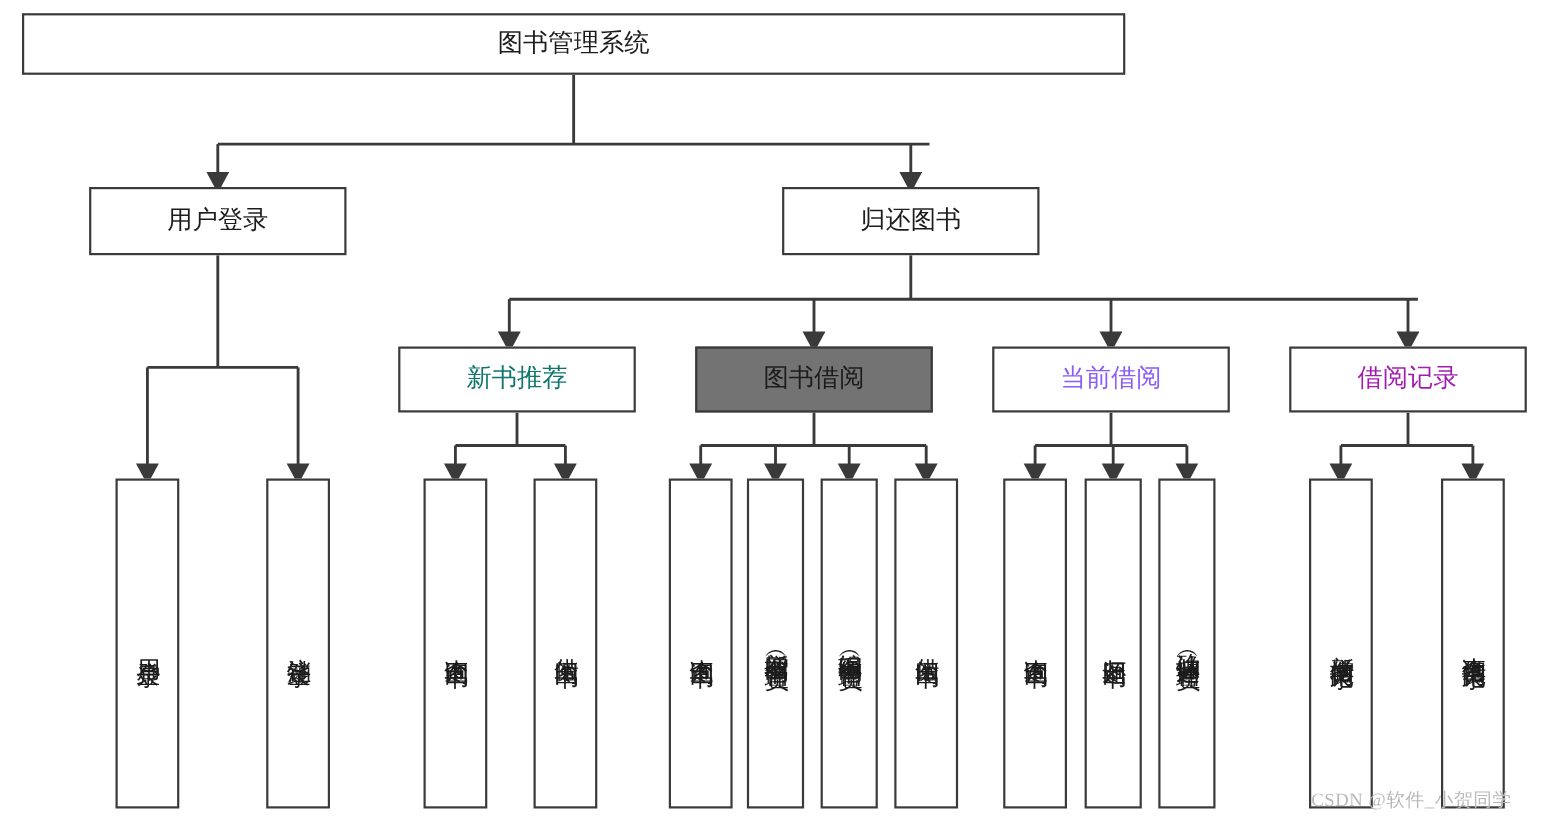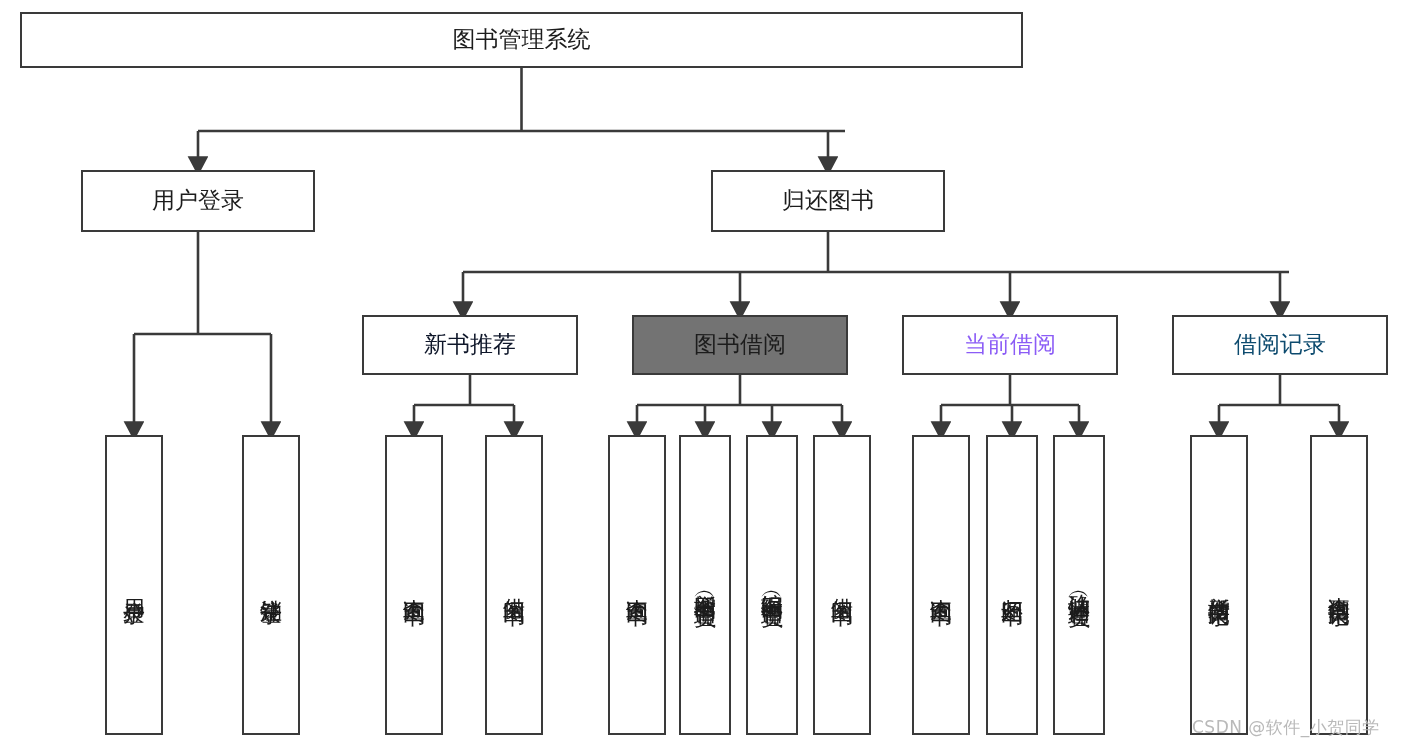--- a/index.html
+++ b/index.html
@@ -62,20 +62,21 @@
     line-height: 1;
     white-space: nowrap;
   }
   .watermark {
     position: absolute;
     color: #b9b9b9;
     font-size: 17px;
     letter-spacing: 0.5px;
     white-space: nowrap;
     user-select: none;
+    font-family: Liberation Serif, serif;
   }
 </style>
 </head>
 <body>
 
 <div id="diagram-root" style="background: rgb(255, 255, 255);">
 
   <svg class="edges" viewBox="0 0 1405 747" width="1405" height="747" xmlns="http://www.w3.org/2000/svg">
     <defs>
       <marker id="arrowhead" markerWidth="10" markerHeight="10" refX="2.2" refY="4" orient="auto" markerUnits="strokeWidth">
@@ -132,30 +133,30 @@
   </div>
 
   <div class="node horiz" style="left: 81px; top: 170px; width: 234px; height: 62px; border-color: rgb(58, 58, 58); background: rgb(255, 255, 255);">
     <span class="label" style="color: rgb(28, 28, 28);">用户登录</span>
   </div>
   <div class="node horiz" style="left: 711px; top: 170px; width: 234px; height: 62px; border-color: rgb(58, 58, 58); background: rgb(255, 255, 255);">
     <span class="label" style="color: rgb(28, 28, 28);">归还图书</span>
   </div>
 
   <div class="node horiz" style="left: 362px; top: 315px; width: 216px; height: 60px; border-color: rgb(58, 58, 58); background: rgb(255, 255, 255);">
-    <span class="label" style="color: #0f172a;">新书推荐</span>
+    <span class="label" style="color: #0f766e;">新书推荐</span>
   </div>
   <div class="node horiz" style="left: 632px; top: 315px; width: 216px; height: 60px; border-color: rgb(58, 58, 58); background: #737373;">
     <span class="label" style="color: rgb(28, 28, 28);">图书借阅</span>
   </div>
   <div class="node horiz" style="left: 902px; top: 315px; width: 216px; height: 60px; border-color: rgb(58, 58, 58); background: rgb(255, 255, 255);">
     <span class="label" style="color: #8b5cf6;">当前借阅</span>
   </div>
   <div class="node horiz" style="left: 1172px; top: 315px; width: 216px; height: 60px; border-color: rgb(58, 58, 58); background: rgb(255, 255, 255);">
-    <span class="label" style="color: #0c4a6e;">借阅记录</span>
+    <span class="label" style="color: #a21caf;">借阅记录</span>
   </div>
 
   <div class="node leaf" style="left: 105px; top: 435px; width: 58px; height: 300px; border-color: rgb(58, 58, 58); background: rgb(255, 255, 255);">
     <span class="label" style="color: rgb(28, 28, 28);">用户登录</span>
   </div>
   <div class="node leaf" style="left: 242px; top: 435px; width: 58px; height: 300px; border-color: rgb(58, 58, 58); background: rgb(255, 255, 255);">
     <span class="label" style="color: rgb(28, 28, 28);">注销登录</span>
   </div>
   <div class="node leaf" style="left: 385px; top: 435px; width: 58px; height: 300px; border-color: rgb(58, 58, 58); background: rgb(255, 255, 255);">
     <span class="label" style="color: rgb(28, 28, 28);">查询图书</span>

